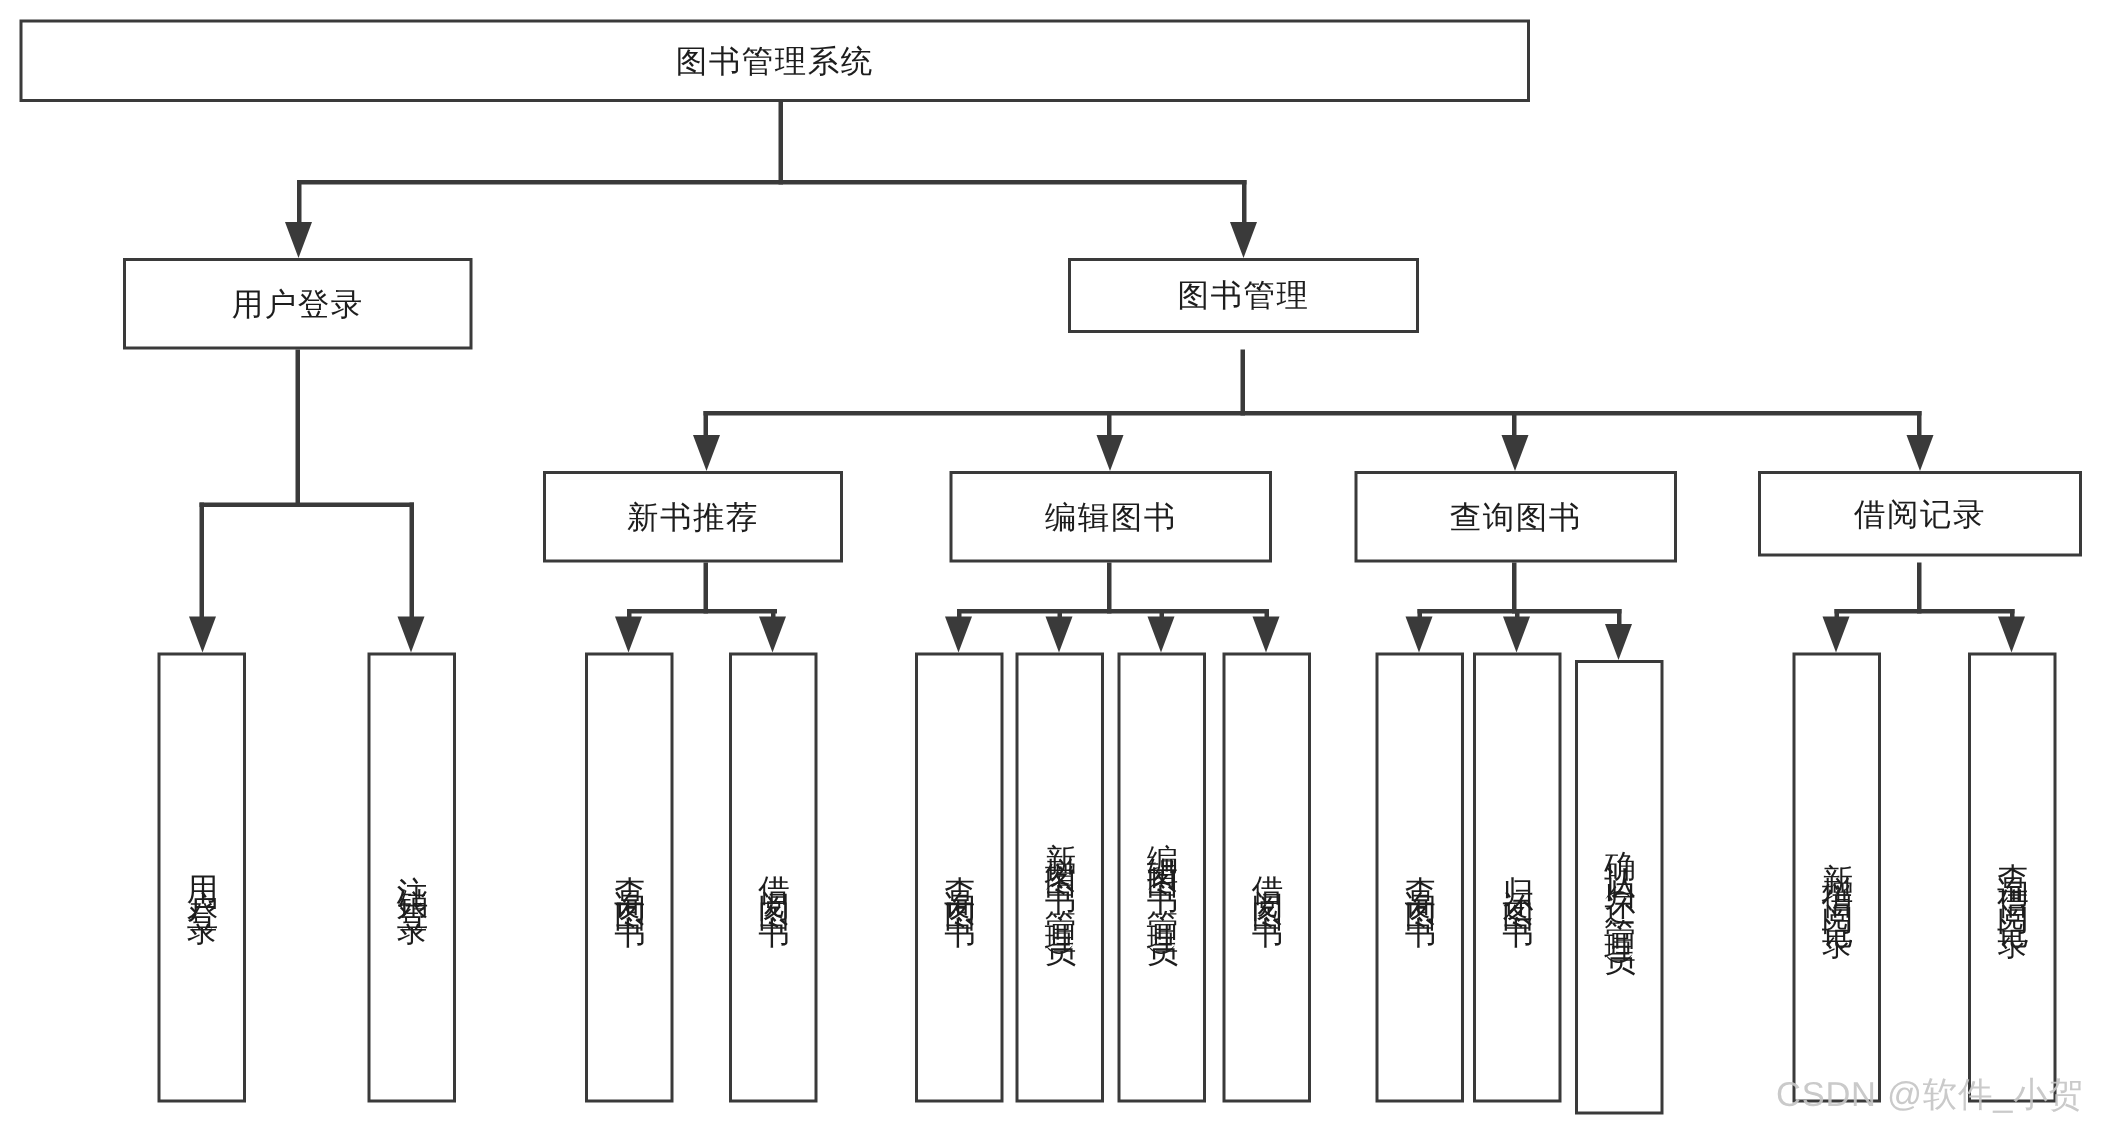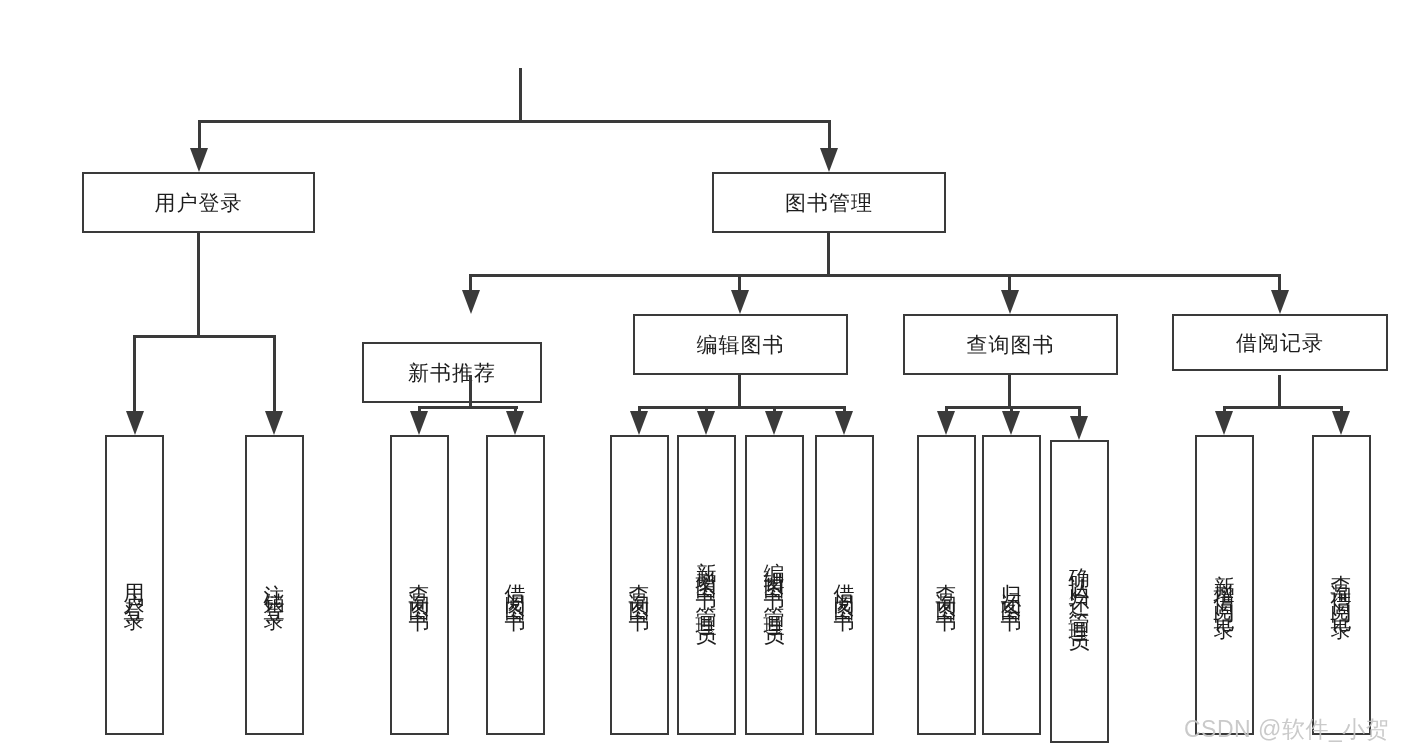--- a/index.html
+++ b/index.html
@@ -44,25 +44,26 @@
     letter-spacing:0.5px;
     z-index:10;
     opacity:0.92;
   }
 </style>
 </head>
 <body>
 
 <div class="canvas">
 
+  <div class="node" style="left:13px;top:13px;width:1007px;height:55px;">图书管理系统</div>
 
   <div class="node" style="left:82px;top:172px;width:233px;height:61px;">用户登录</div>
-  <div class="node" style="left:712px;top:172px;width:234px;height:61px;">图书管理</div>
+  <div class="node" style="left:712px;top:172px;width:234px;height:50px;">图书管理</div>
 
-  <div class="node" style="left:362px;top:314px;width:180px;height:61px;margin-top:28px;">新书推荐</div>
+  <div class="node" style="left:362px;top:314px;width:200px;height:61px;">新书推荐</div>
   <div class="node" style="left:633px;top:314px;width:215px;height:61px;">编辑图书</div>
   <div class="node" style="left:903px;top:314px;width:215px;height:61px;">查询图书</div>
   <div class="node" style="left:1172px;top:314px;width:216px;height:57px;">借阅记录</div>
 
   <div class="node vnode" style="left:105px;top:435px;width:59px;height:300px;">用户登录</div>
   <div class="node vnode" style="left:245px;top:435px;width:59px;height:300px;">注销登录</div>
 
   <div class="node vnode" style="left:390px;top:435px;width:59px;height:300px;">查询图书</div>
   <div class="node vnode" style="left:486px;top:435px;width:59px;height:300px;">借阅图书</div>
 

